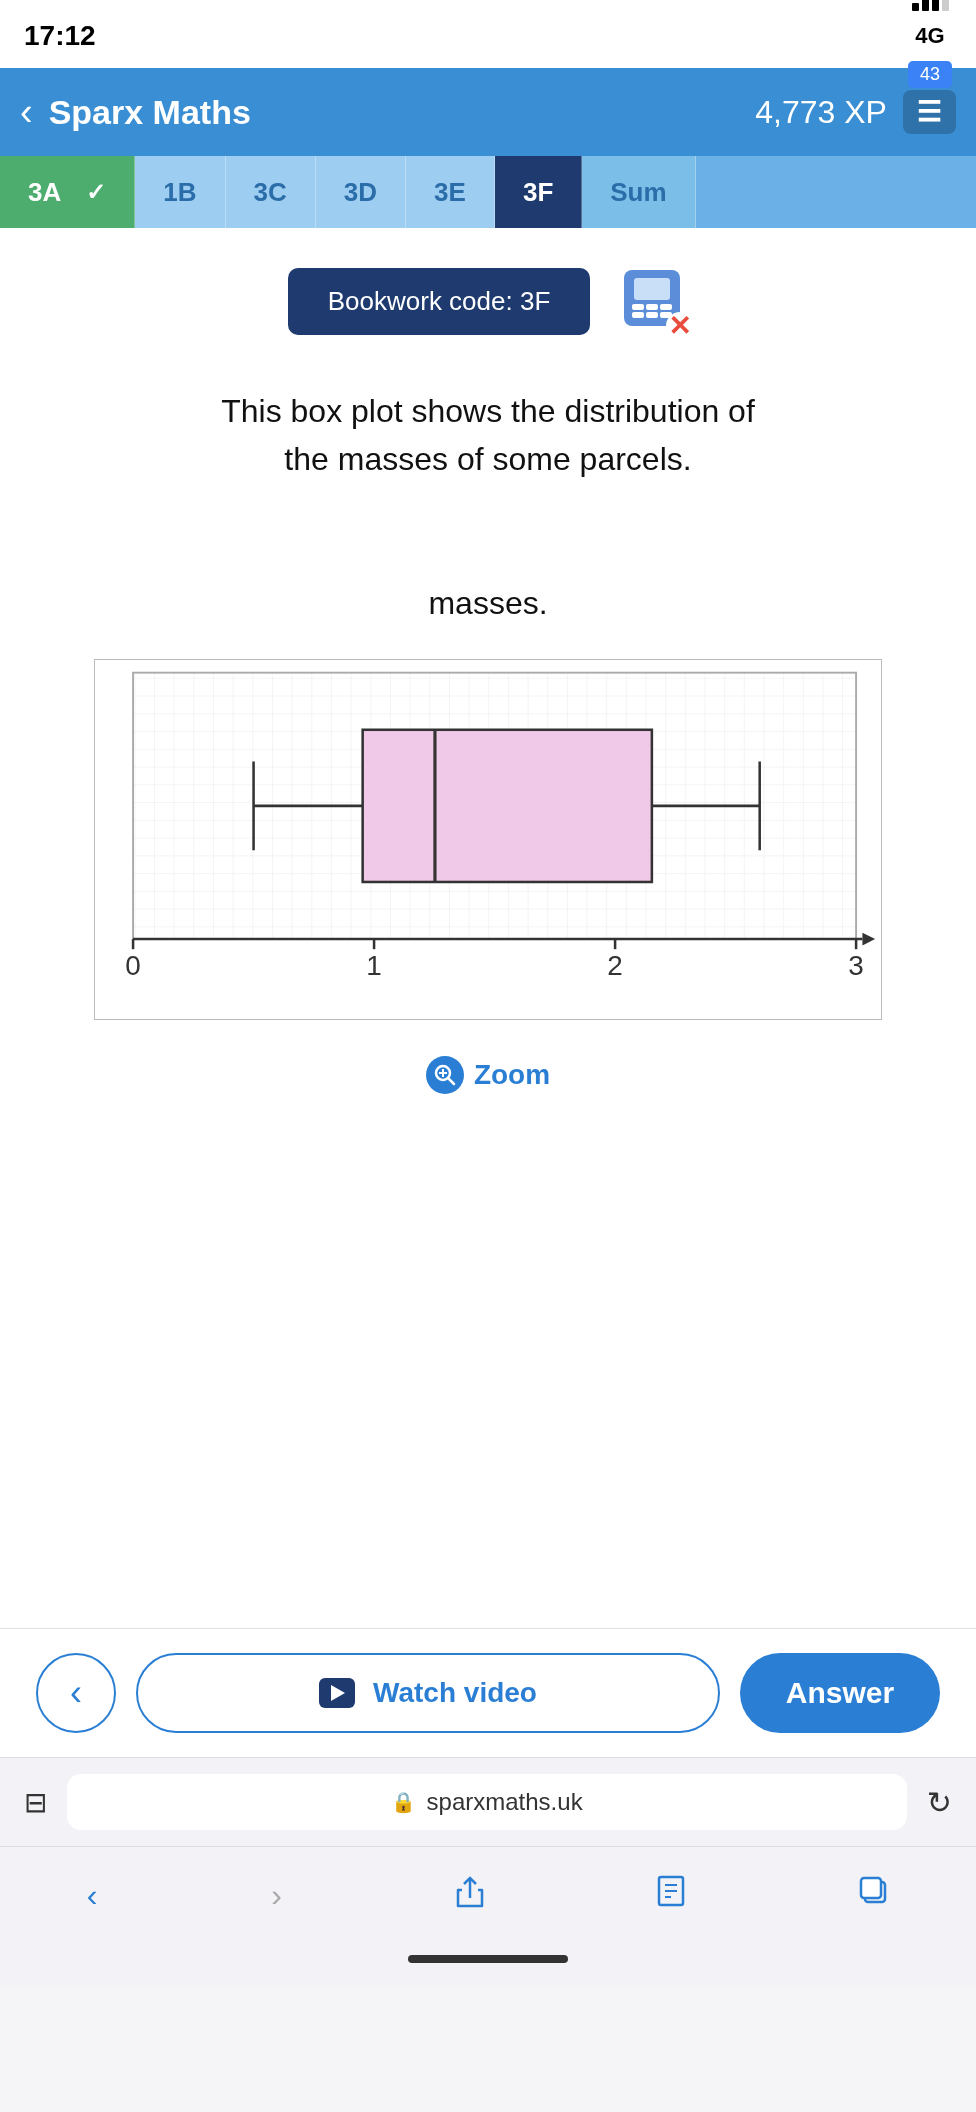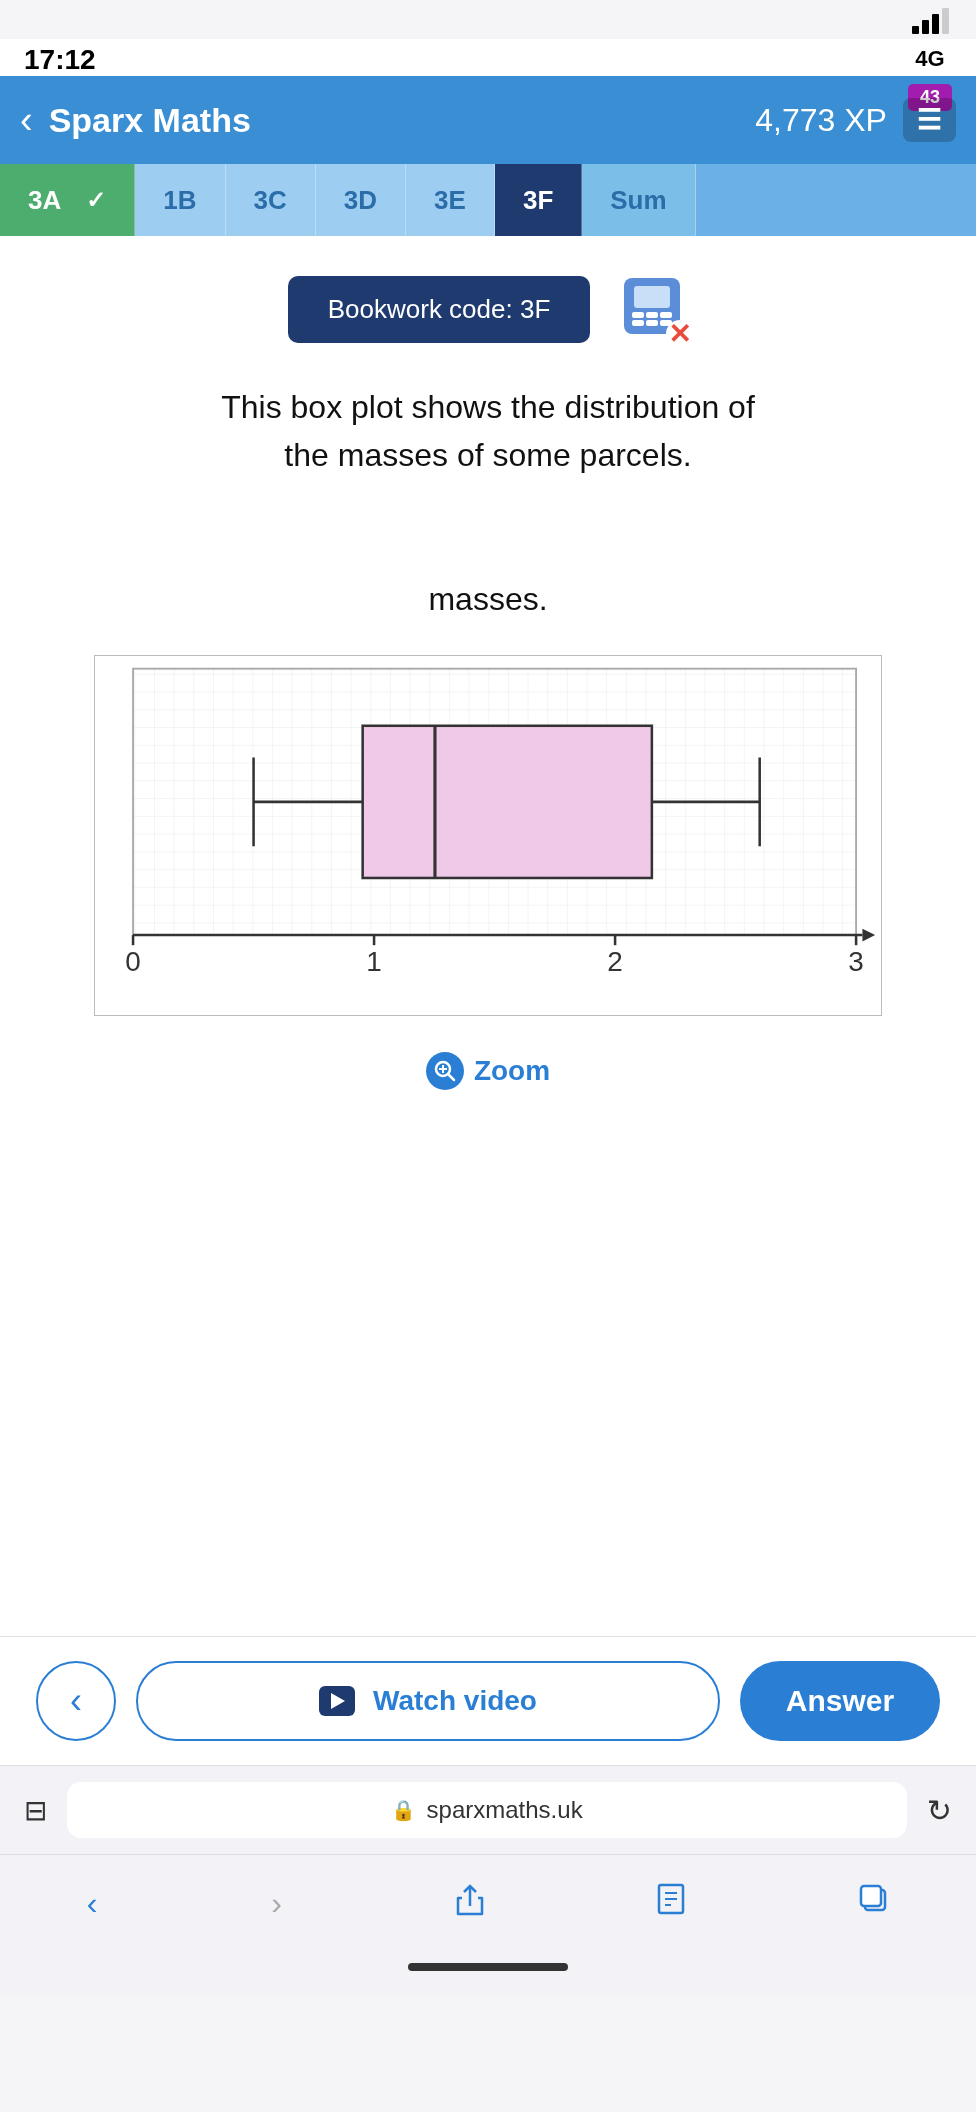--- a/index.html
+++ b/index.html
@@ -12,22 +12,21 @@
       overflow-x: hidden;
     }
 
     
     .status-bar {
       background: white;
       display: flex;
       justify-content: space-between;
       align-items: center;
       padding: 12px 24px 8px;
-      height: 37px;
-      margin-top: 39px;
+      height: 68px;
     }
     .status-time {
       font-size: 28px;
       font-weight: 600;
       color: #000;
     }
     .status-right {
       display: flex;
       align-items: center;
       gap: 12px;
@@ -42,25 +41,25 @@
       background: #000;
       width: 7px;
       border-radius: 1px;
     }
     .network-label {
       font-size: 22px;
       font-weight: 600;
       color: #000;
     }
     .battery-icon {
-      background: #a21caf;
+      background: #3b82f6;
       border-radius: 5px;
       padding: 3px 8px;
       font-size: 18px;
-      font-weight: 700;
+      font-weight: 400;
       color: white;
       min-width: 44px;
       text-align: center;
     }
 
     
     .header {
       background: #3a8fd4;
       display: flex;
       align-items: center;
@@ -140,21 +139,21 @@
       min-height: 1400px;
       padding: 40px 40px 0;
     }
 
     
     .bookwork-row {
       display: flex;
       align-items: center;
       justify-content: center;
       gap: 34px;
-      margin-bottom: 40px;
+      margin-bottom: 52px;
     }
     .bookwork-badge {
       background: #1e3a6e;
       color: white;
       font-size: 26px;
       font-weight: 500;
       padding: 18px 40px;
       border-radius: 10px;
     }
     .calculator-icon {

